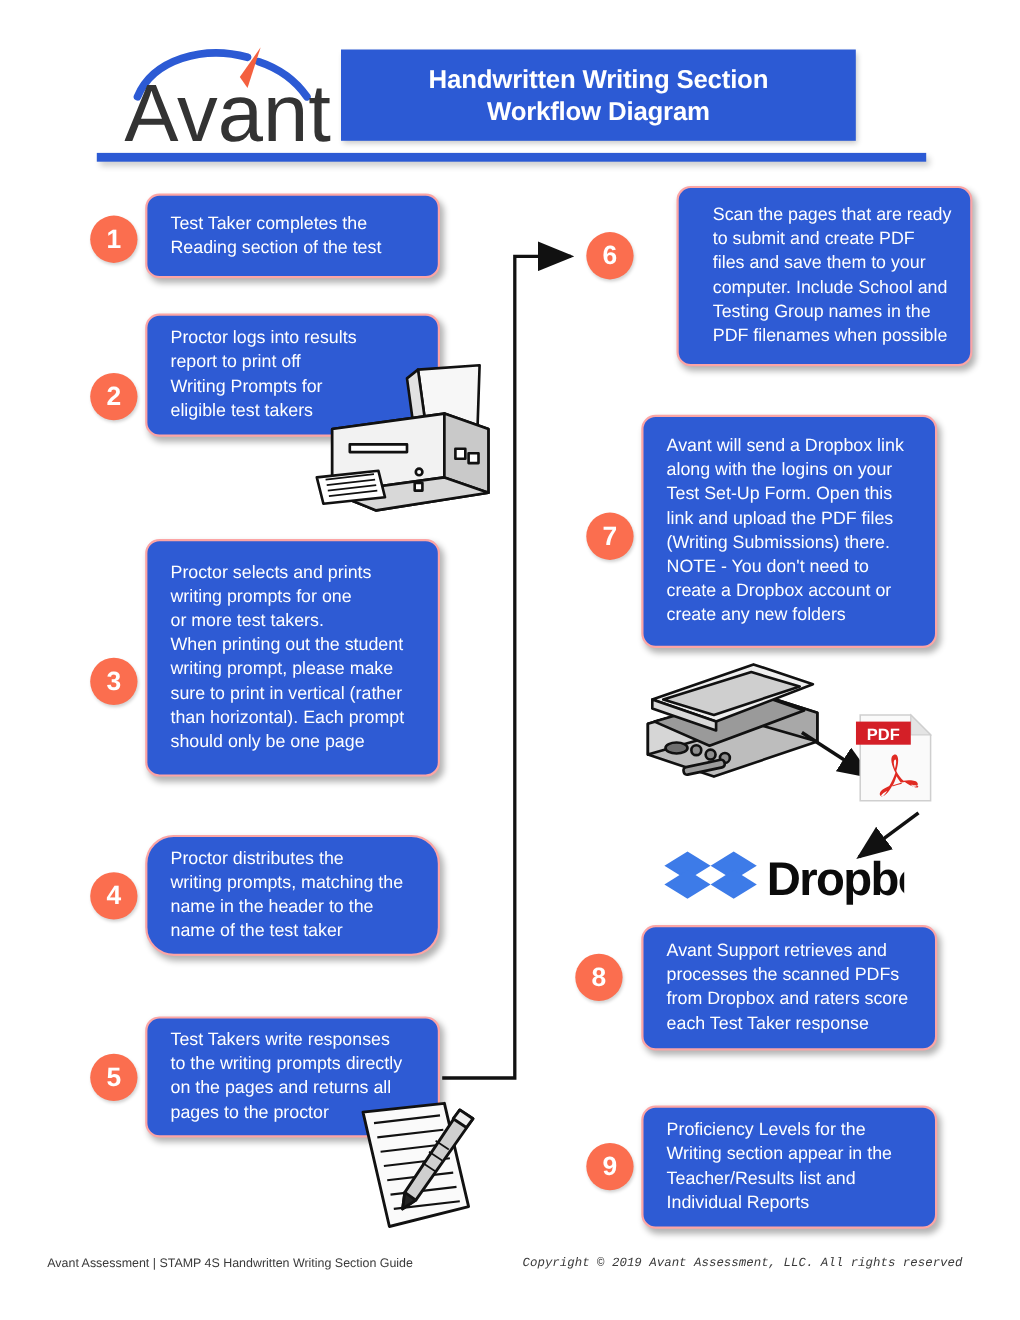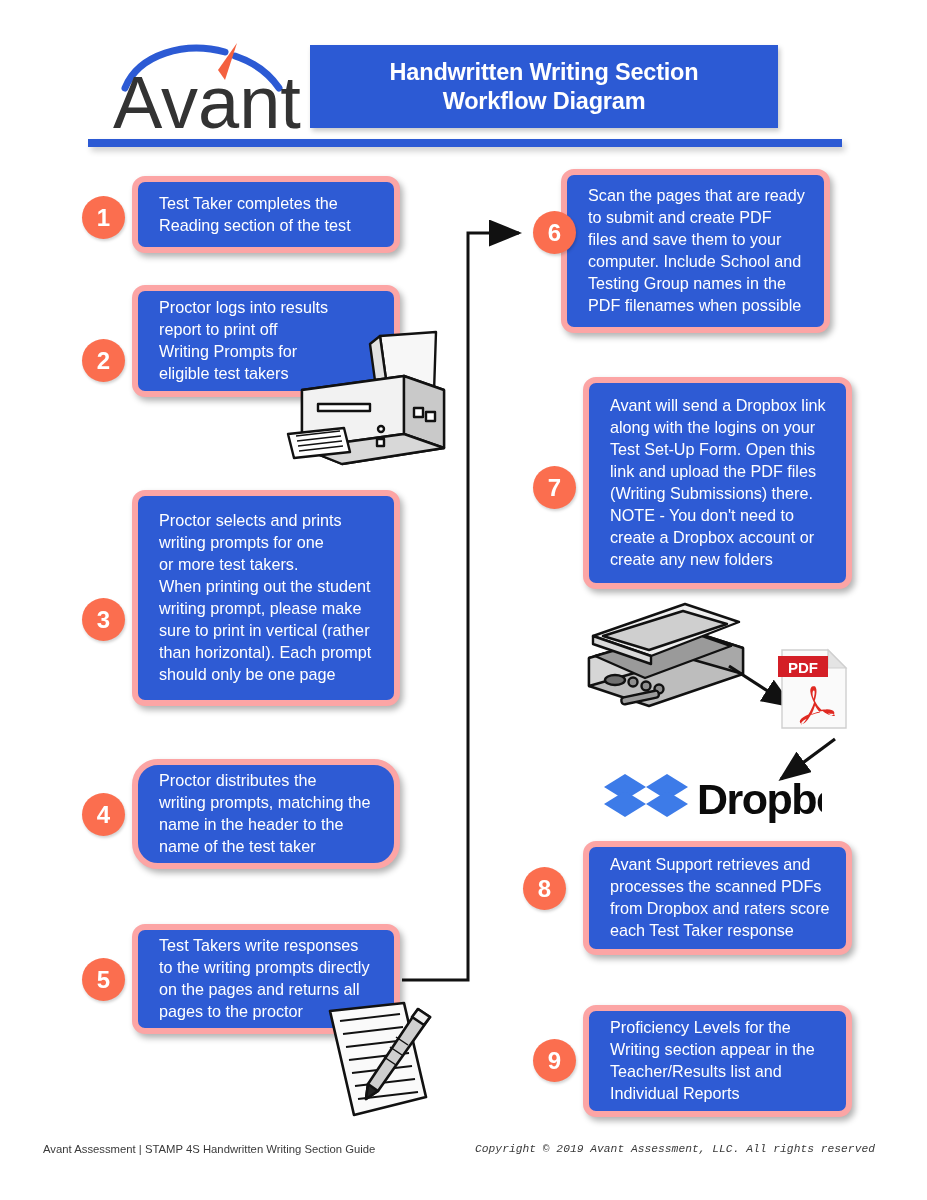--- a/index.html
+++ b/index.html
@@ -54,21 +54,21 @@
     width: 754px;
     height: 8px;
     background: #2C5AD4;
     box-shadow: 3px 4px 6px rgba(0,0,0,0.20);
   }
 
   
   .step-box {
     position: absolute;
     background: #2E5BD4;
-    border: 6px solid #fca5a5;
+    border: 2px solid #fca5a5;
     border-radius: 13px;
     box-sizing: border-box;
     box-shadow: 3px 4px 6px rgba(0,0,0,0.30);
     display: flex;
     align-items: center;
   }
   .step-text {
     color: #ffffff;
     font-size: 16.2px;
     line-height: 1.355;
@@ -172,21 +172,21 @@
 
   <div class="step-num" style="left:82px; top:958px;">5</div>
   <div class="step-box" style="left:132px; top:924px; width:268px; height:110px;">
     <div class="step-text">Test Takers write responses
 to the writing prompts directly
 on the pages and returns all
 pages to the proctor</div>
   </div>
 
   <div class="step-num" style="left:533px; top:211px;">6</div>
-  <div class="step-box" style="left:561px; top:169px; width:269px; height:164px;">
+  <div class="step-box" style="left:615px; top:169px; width:269px; height:164px;padding-left:10px;">
     <div class="step-text">Scan the pages that are ready
 to submit and create PDF
 files and save them to your
 computer. Include School and
 Testing Group names in the
 PDF filenames when possible</div>
   </div>
 
   <div class="step-num" style="left:533px; top:466px;">7</div>
   <div class="step-box" style="left:583px; top:377px; width:269px; height:212px;">

